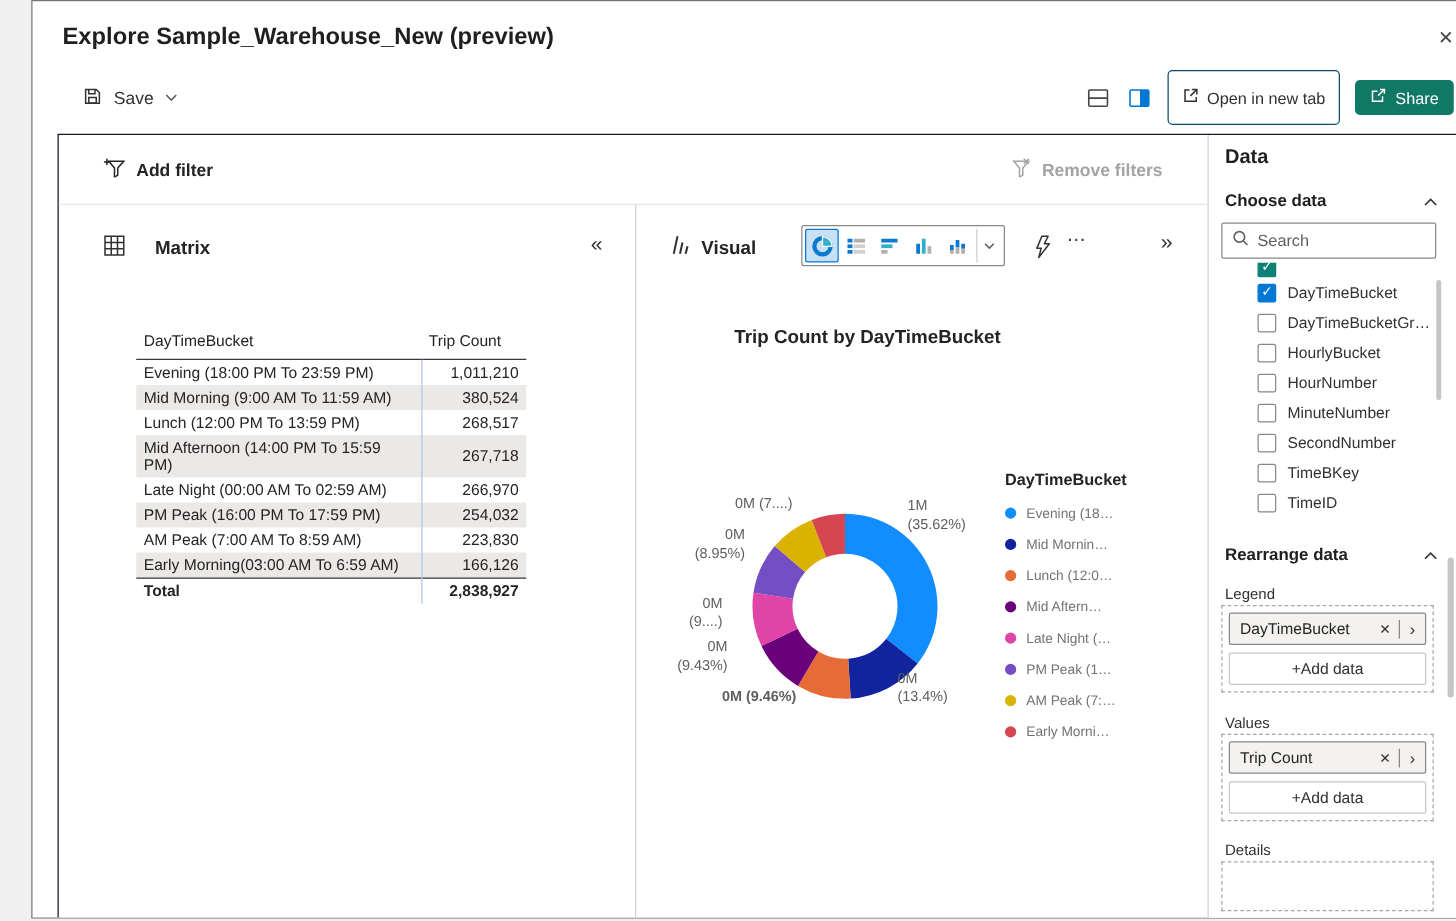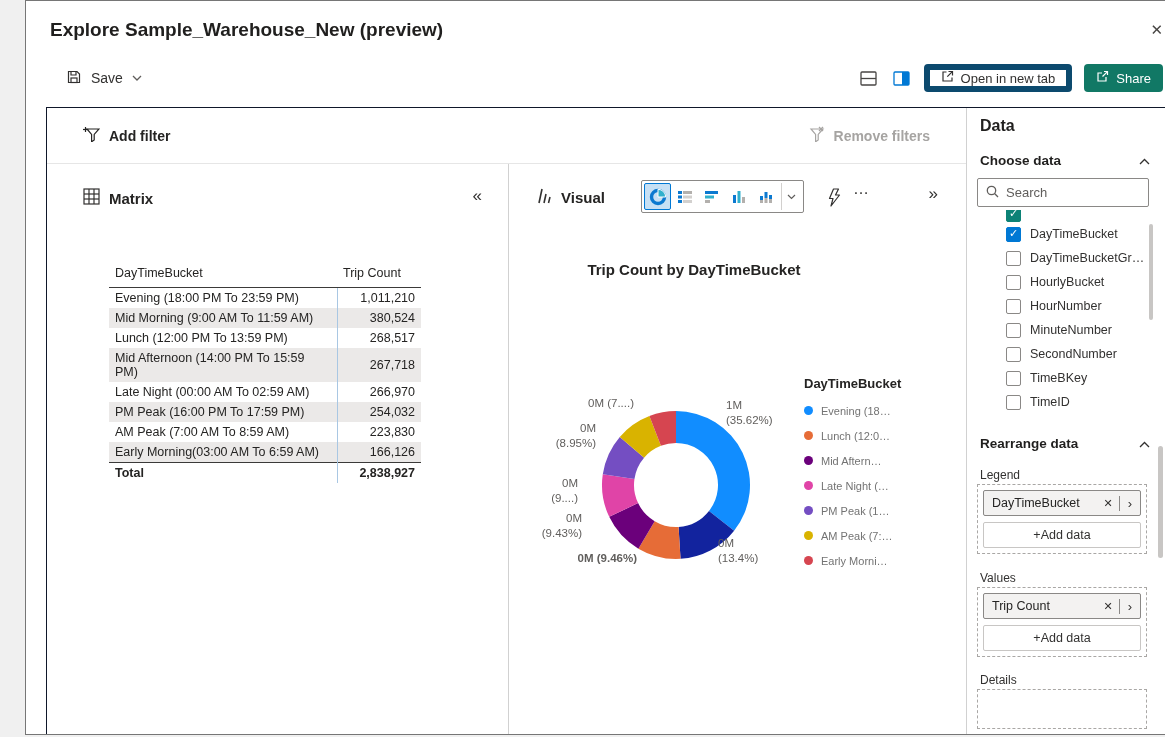--- a/index.html
+++ b/index.html
@@ -10,34 +10,34 @@
   
   .titlebar { height:58px; display:flex; align-items:center; justify-content:space-between; padding:0 24px; }
   .title { font-size:19px; font-weight:700; color:#201f1e; }
   .close-btn { background:none; border:none; font-size:15px; color:#484644; cursor:pointer; }
 
   
   .toolbar { height:38px; display:flex; align-items:center; justify-content:space-between; padding:0 24px 0 38px; }
   .tb-left { display:flex; align-items:center; gap:7px; font-size:14px; color:#323130; }
   .tb-right { display:flex; align-items:center; gap:12px; }
   .icon-btn { background:none; border:none; display:flex; align-items:center; cursor:pointer; padding:2px; }
-  .btn-outline { height:28px; border:6px solid #0c4a6e; border-radius:4px; background:#fff; display:flex; align-items:center; gap:7px; padding:0 11px; font-size:13px; color:#323130; cursor:pointer; }
+  .btn-outline { height:44px; border:1px solid #0c4a6e; border-radius:4px; background:#fff; display:flex; align-items:center; gap:7px; padding:0 11px; font-size:13px; color:#323130; cursor:pointer; }
   .btn-share { height:28px; border:none; border-radius:4px; background:#117865; color:#fff; display:flex; align-items:center; gap:7px; padding:0 12px; font-size:13px; cursor:pointer; }
 
   
   .main { position:absolute; left:20px; right:20px; top:106px; height:679px; border:1px solid #0f172a; display:flex; background:#fff; }
   .left-col { flex:1; display:flex; flex-direction:column; min-width:0; }
   .filter-bar { height:56px; border-bottom:1px solid #e6e6e6; display:flex; align-items:center; justify-content:space-between; padding:0 36px; flex:none; }
   .add-filter { display:flex; align-items:center; gap:9px; font-size:14px; font-weight:700; color:#252423; background:none; border:none; cursor:pointer; }
   .remove-filters { display:flex; align-items:center; gap:9px; font-size:14px; font-weight:700; color:#a6a4a2; background:none; border:none; }
   .panels { flex:1; display:flex; min-height:0; }
 
   
   .matrix-panel { width:462px; border-right:1px solid #d1d1d1; position:relative; flex:none; }
-  .panel-head { position:absolute; top:24px; left:36px; display:flex; align-items:center; gap:9px; font-size:15px; font-weight:700; color:#252423; }
+  .panel-head { position:absolute; top:24px; left:36px; display:flex; align-items:center; gap:24px; font-size:15px; font-weight:700; color:#252423; }
   .collapse-glyph { position:absolute; top:22px; right:26px; font-size:17px; color:#323130; background:none; border:none; cursor:pointer; }
   .matrix-table { position:absolute; left:62px; top:98px; width:312px; border-collapse:collapse; font-size:12.5px; color:#252423; }
   .matrix-table th { text-align:left; font-weight:400; padding:4px 6px 7px 6px; border-bottom:1px solid #3b3a39; }
   .matrix-table td { padding:3px 6px; }
   .matrix-table td.val { text-align:right; border-left:1px solid #a9c7e3; width:84px; }
   .matrix-table tbody tr:nth-child(even) { background:#ebe9e8; }
   .matrix-table tr.total td { font-weight:700; border-top:1px solid #3b3a39; }
 
   
   .visual-panel { flex:1; position:relative; min-width:0; }
@@ -347,20 +347,24 @@
 (8.95%)</div>
           <div class="co" id="co7">0M (7....)</div>
 
           <div class="legend">
             <div class="legend-title">DayTimeBucket</div>
             <div class="legend-item">
                 <span class="dot" style="background: rgb(17, 141, 255);"></span>
                 <span>Evening (18…</span>
               </div>
             <div class="legend-item">
+                <span class="dot" style="background: rgb(18, 35, 158);"></span>
+                <span>Mid Mornin…</span>
+              </div>
+            <div class="legend-item">
                 <span class="dot" style="background: rgb(230, 108, 55);"></span>
                 <span>Lunch (12:0…</span>
               </div>
             <div class="legend-item">
                 <span class="dot" style="background: rgb(107, 0, 123);"></span>
                 <span>Mid Aftern…</span>
               </div>
             <div class="legend-item">
                 <span class="dot" style="background: rgb(224, 68, 167);"></span>
                 <span>Late Night (…</span>

